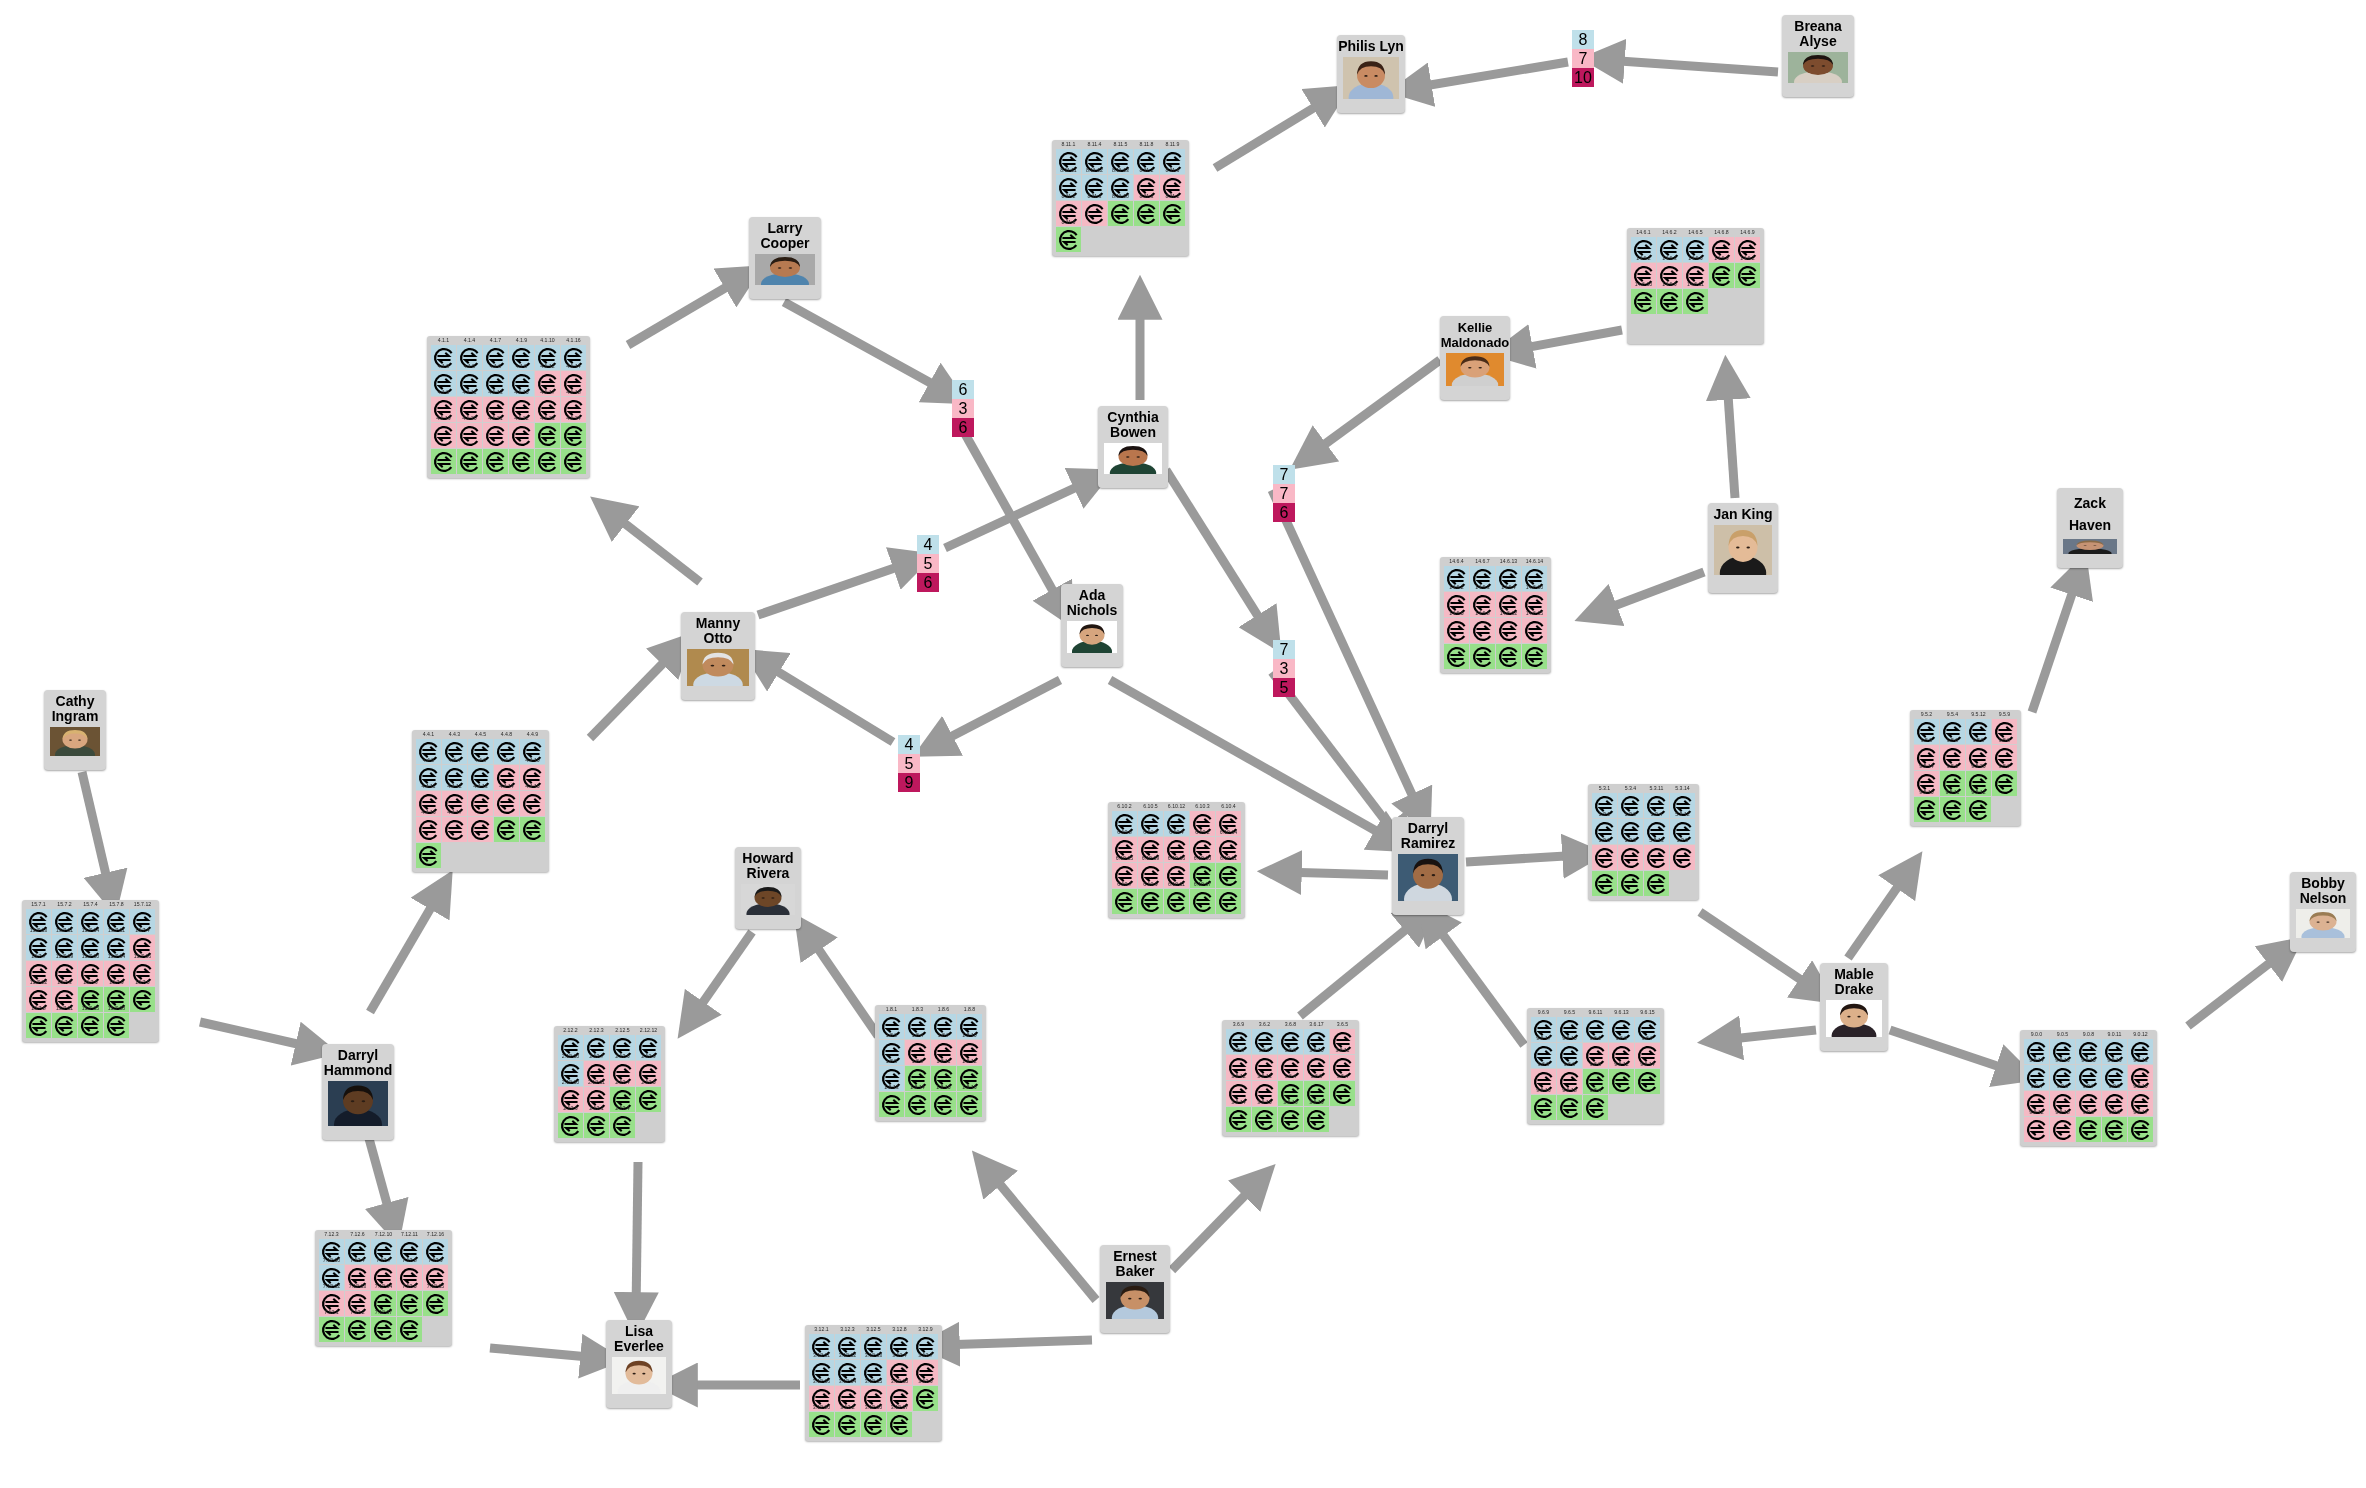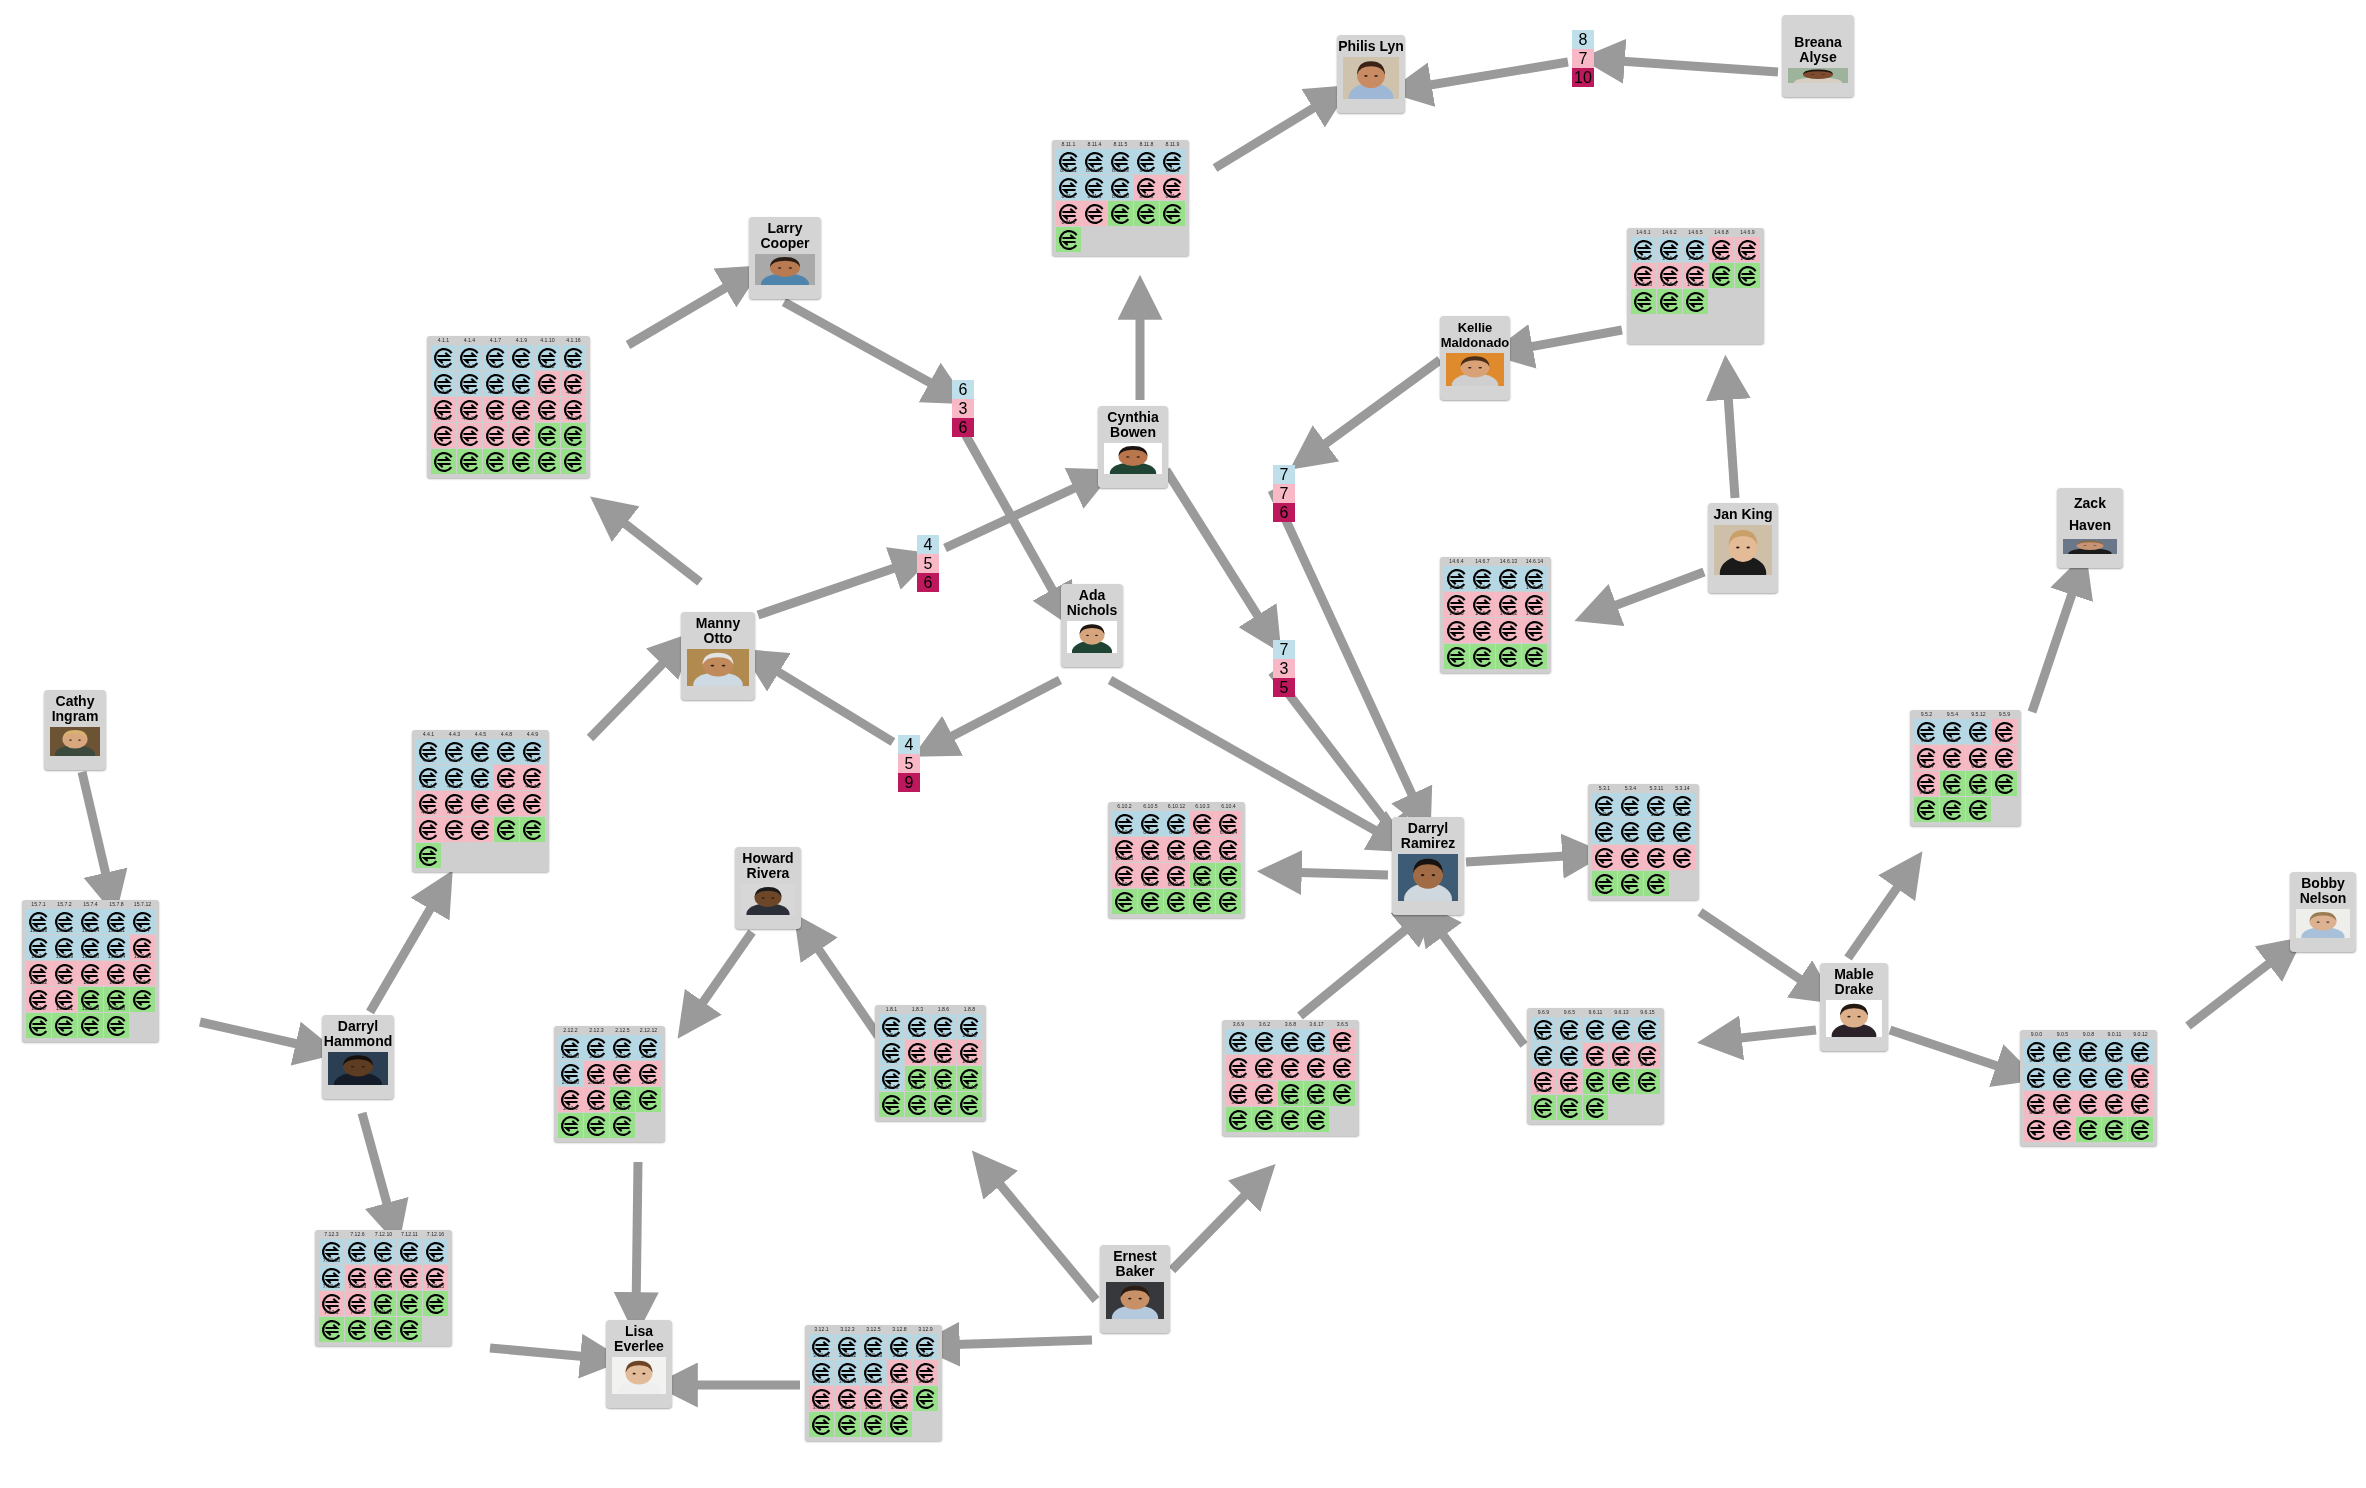--- a/index.html
+++ b/index.html
@@ -2911,21 +2911,21 @@
           <rect width="100" height="100" fill="#cfc3ae"></rect>
           <ellipse cx="50" cy="96" rx="40" ry="34" fill="#9fb7d6"></ellipse>
           <ellipse cx="50" cy="44" rx="25" ry="30" fill="#c98b63"></ellipse>
           <path d="M25 42 Q26 10 50 10 Q74 10 75 42 Q70 22 50 22 Q30 22 25 42 Z" fill="#3a2216"></path>
           <ellipse cx="41" cy="45" rx="3" ry="2.2" fill="#2b1d14"></ellipse>
           <ellipse cx="59" cy="45" rx="3" ry="2.2" fill="#2b1d14"></ellipse>
         </svg>
       </div>
     </div>
     <div class="person" id="breana_alyse" style="left: 1782px; top: 15px; width: 72px; height: 82px;">
-      <div class="pname two" style="font-size: 14px; line-height: 15px; margin-top: 16px;">Breana Alyse</div>
+      <div class="pname two" style="font-size: 14px; line-height: 15px;">Breana Alyse</div>
       <div class="photo" style="height: 45px;">
         <svg class="ph" viewBox="0 0 100 100" preserveAspectRatio="none">
           <rect width="100" height="100" fill="#9db39b"></rect>
           <ellipse cx="50" cy="96" rx="40" ry="34" fill="#d8cfc4"></ellipse>
           <ellipse cx="50" cy="44" rx="25" ry="30" fill="#7d4c2e"></ellipse>
           <path d="M25 42 Q26 10 50 10 Q74 10 75 42 Q70 22 50 22 Q30 22 25 42 Z" fill="#1e1410"></path>
           <ellipse cx="41" cy="45" rx="3" ry="2.2" fill="#2b1d14"></ellipse>
           <ellipse cx="59" cy="45" rx="3" ry="2.2" fill="#2b1d14"></ellipse>
         </svg>
       </div>
@@ -3066,21 +3066,21 @@
         <svg class="ph" viewBox="0 0 100 100" preserveAspectRatio="none">
           <rect width="100" height="100" fill="#eeeeea"></rect>
           <ellipse cx="50" cy="96" rx="40" ry="34" fill="#a9c0db"></ellipse>
           <ellipse cx="50" cy="44" rx="25" ry="30" fill="#dcb292"></ellipse>
           <path d="M25 42 Q26 10 50 10 Q74 10 75 42 Q70 22 50 22 Q30 22 25 42 Z" fill="#9a7c53"></path>
           <ellipse cx="41" cy="45" rx="3" ry="2.2" fill="#2b1d14"></ellipse>
           <ellipse cx="59" cy="45" rx="3" ry="2.2" fill="#2b1d14"></ellipse>
         </svg>
       </div>
     </div>
-    <div class="person" id="darryl_hammond" style="left: 322px; top: 1015px; width: 72px; height: 84px; justify-content: flex-end;">
+    <div class="person" id="darryl_hammond" style="left: 322px; top: 1044px; width: 72px; height: 96px; justify-content: flex-end;">
       <div class="pname two" style="font-size: 14px; line-height: 15px;">Darryl Hammond</div>
       <div class="photo" style="height: 53px;">
         <svg class="ph" viewBox="0 0 100 100" preserveAspectRatio="none">
           <rect width="100" height="100" fill="#2b3e52"></rect>
           <ellipse cx="50" cy="96" rx="40" ry="34" fill="#141c2a"></ellipse>
           <ellipse cx="50" cy="44" rx="25" ry="30" fill="#5e3c22"></ellipse>
           <path d="M25 42 Q26 10 50 10 Q74 10 75 42 Q70 22 50 22 Q30 22 25 42 Z" fill="#16100c"></path>
           <ellipse cx="41" cy="45" rx="3" ry="2.2" fill="#2b1d14"></ellipse>
           <ellipse cx="59" cy="45" rx="3" ry="2.2" fill="#2b1d14"></ellipse>
         </svg>

